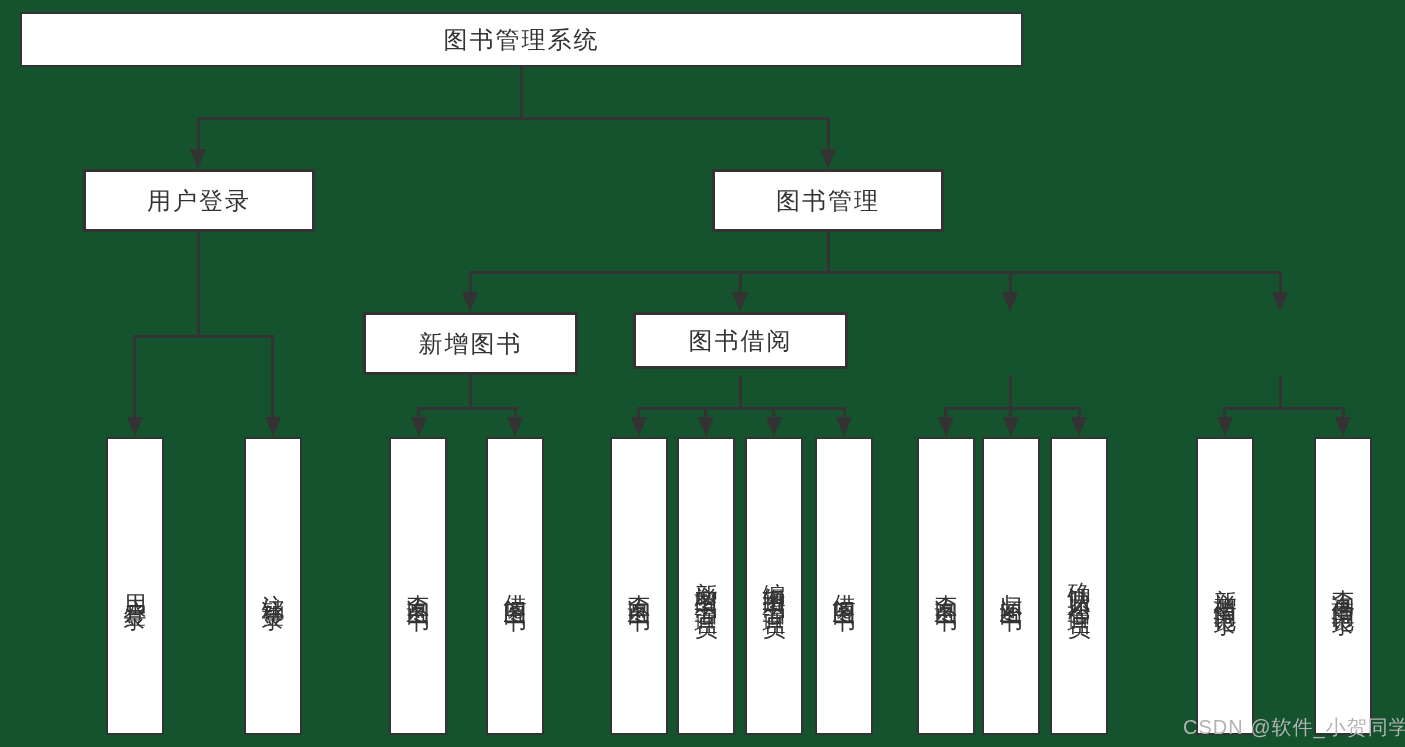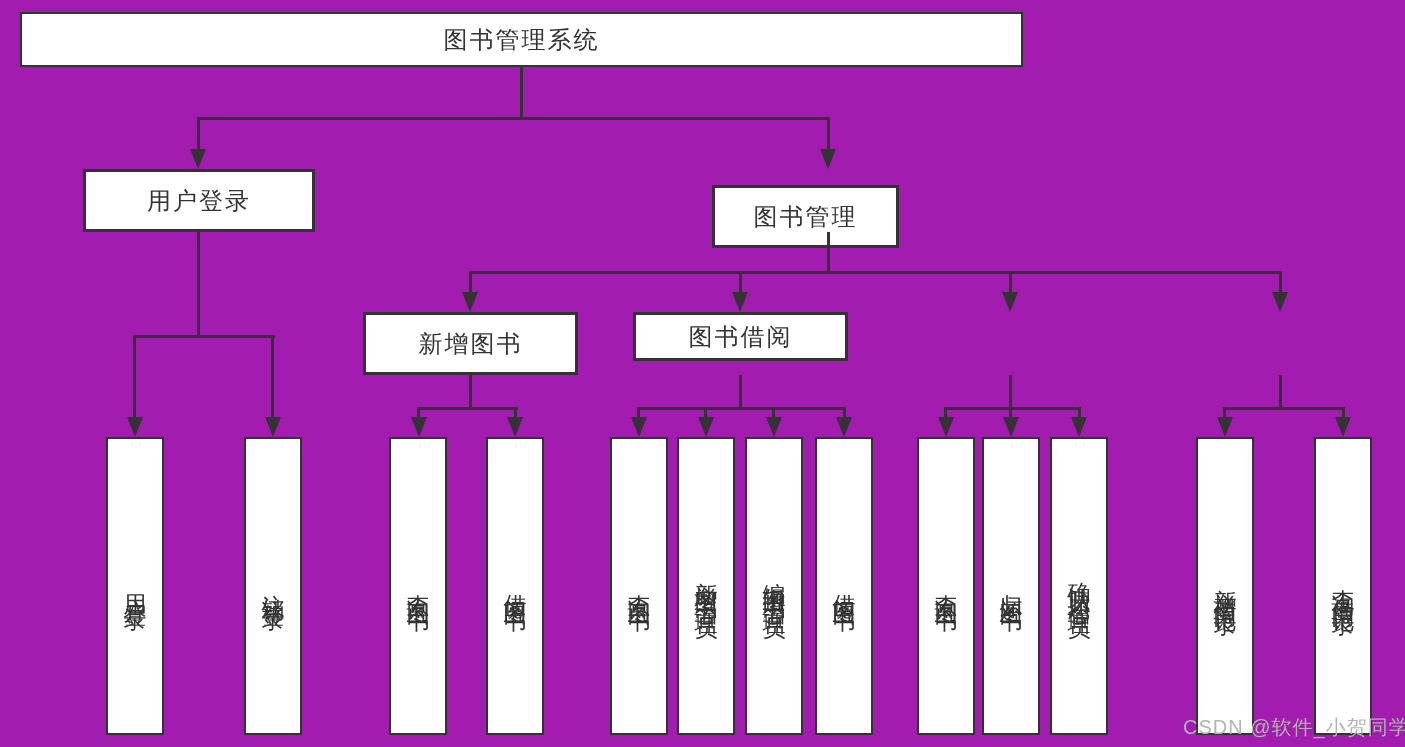--- a/index.html
+++ b/index.html
@@ -1,19 +1,19 @@
 <!DOCTYPE html>
 <html><head>
 <meta charset="utf-8">
 <style>
   html,body{margin:0;padding:0;background:#fff;}
   #stage{
     position:relative;
     width:1405px;height:747px;
-    background:#a21caf;
+    background:#14532d;
     font-family:"Liberation Sans","DejaVu Sans",sans-serif;
     color:#333;
     overflow:hidden;
   }
   .box{
     position:absolute;
     box-sizing:border-box;
     background:#fff;
     border:3px solid #333;
     display:flex;
@@ -65,21 +65,21 @@
   <div class="line" style="left:520px;top:67px;width:3px;height:52px;"></div>
   <div class="line" style="left:197px;top:117px;width:633px;height:3px;"></div>
   <div class="line" style="left:197px;top:117px;width:3px;height:35px;"></div>
   <div class="arr" style="left:190px;top:149px;"></div>
   <div class="line" style="left:827px;top:117px;width:3px;height:35px;"></div>
   <div class="arr" style="left:820px;top:149px;"></div>
 
   <div class="box" style="left:83px;top:169px;width:232px;height:63px;">
     <span class="hlabel">用户登录</span>
   </div>
-  <div class="box" style="left:712px;top:185px;width:187px;height:63px;">
+  <div class="box" style="left:712px;top:169px;width:232px;height:63px;">
     <span class="hlabel">图书管理</span>
   </div>
 
   <div class="line" style="left:197px;top:232px;width:3px;height:105px;"></div>
   <div class="line" style="left:133px;top:335px;width:142px;height:3px;"></div>
   <div class="line" style="left:133px;top:335px;width:3px;height:85px;"></div>
   <div class="arr" style="left:127px;top:417px;"></div>
   <div class="line" style="left:271px;top:335px;width:3px;height:85px;"></div>
   <div class="arr" style="left:265px;top:417px;"></div>
 
@@ -90,21 +90,21 @@
   <div class="line" style="left:739px;top:271px;width:3px;height:25px;"></div>
   <div class="arr" style="left:732px;top:292px;"></div>
   <div class="line" style="left:1009px;top:271px;width:3px;height:25px;"></div>
   <div class="arr" style="left:1002px;top:292px;"></div>
   <div class="line" style="left:1279px;top:271px;width:3px;height:25px;"></div>
   <div class="arr" style="left:1272px;top:292px;"></div>
 
   <div class="box" style="left:363px;top:312px;width:215px;height:63px;">
     <span class="hlabel">新增图书</span>
   </div>
-  <div class="box" style="left:633px;top:312px;width:215px;height:49px;">
+  <div class="box" style="left:633px;top:312px;width:215px;height:57px;">
     <span class="hlabel">图书借阅</span>
   </div>
 
   <div class="line" style="left:469px;top:375px;width:3px;height:35px;"></div>
   <div class="line" style="left:417px;top:407px;width:101px;height:3px;"></div>
   <div class="line" style="left:417px;top:407px;width:3px;height:12px;"></div>
   <div class="arr" style="left:411px;top:417px;"></div>
   <div class="line" style="left:514px;top:407px;width:3px;height:12px;"></div>
   <div class="arr" style="left:507px;top:417px;"></div>
 

